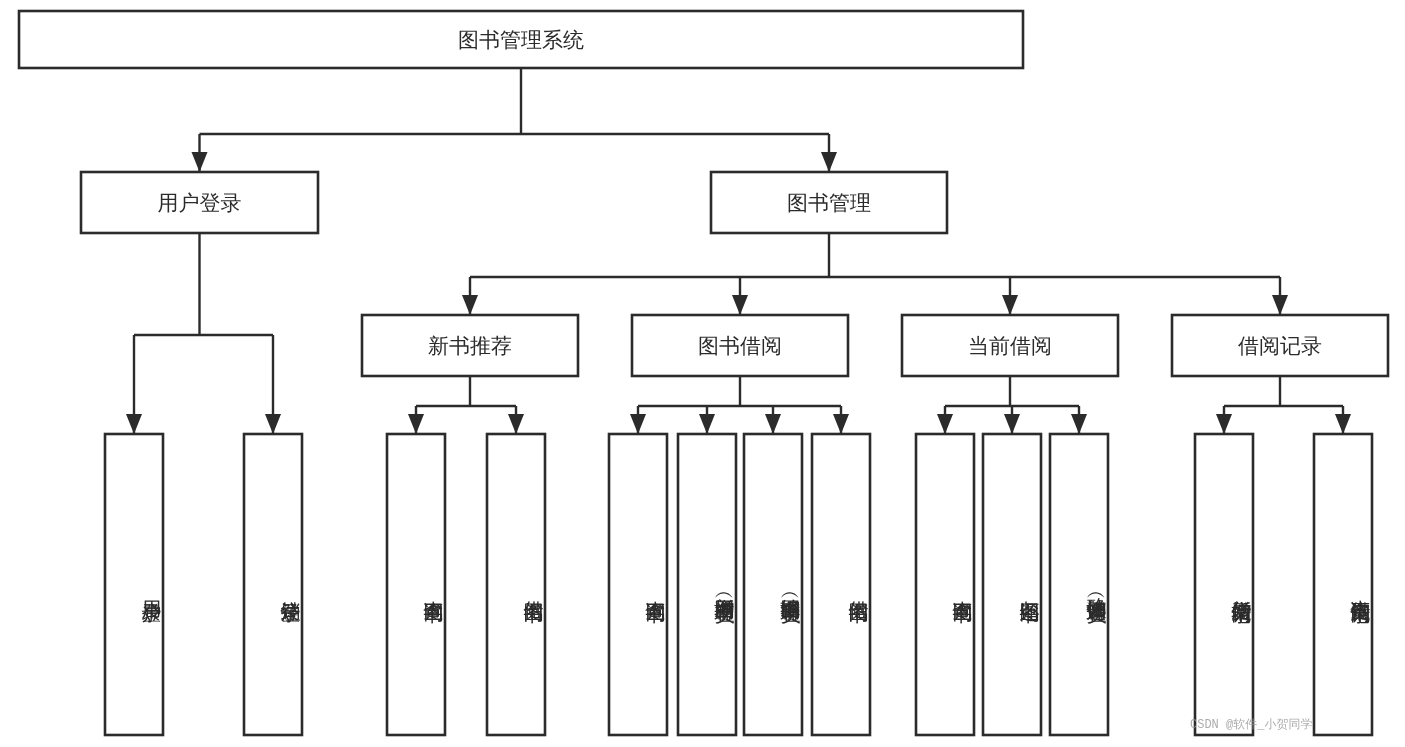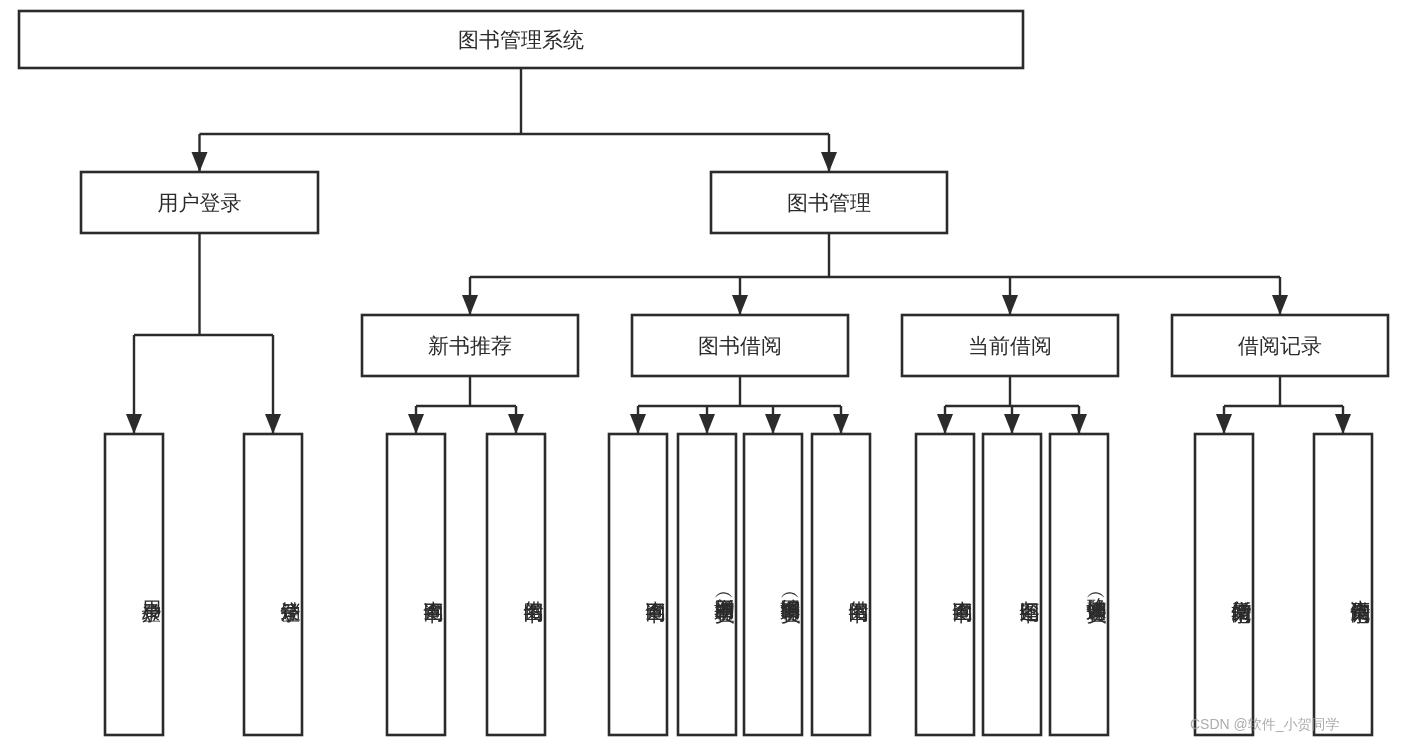--- a/index.html
+++ b/index.html
@@ -60,22 +60,22 @@
     letter-spacing: 1px;
     text-align: center;
     display: flex;
     align-items: flex-start;
     justify-content: center;
     white-space: nowrap;
     pointer-events: none;
   }
   .watermark {
     position: absolute;
-    font-family: Liberation Sans, sans-serif;
-    font-size: 14px;
+    font-family: Liberation Mono, monospace;
+    font-size: 12px;
     color: #9a9a9a;
     white-space: nowrap;
     opacity: 0.82;
   }
 </style>
 </head>
 <body>
 
 <div id="diagram-root">
   <svg class="canvas" viewBox="0 0 1405 747">

